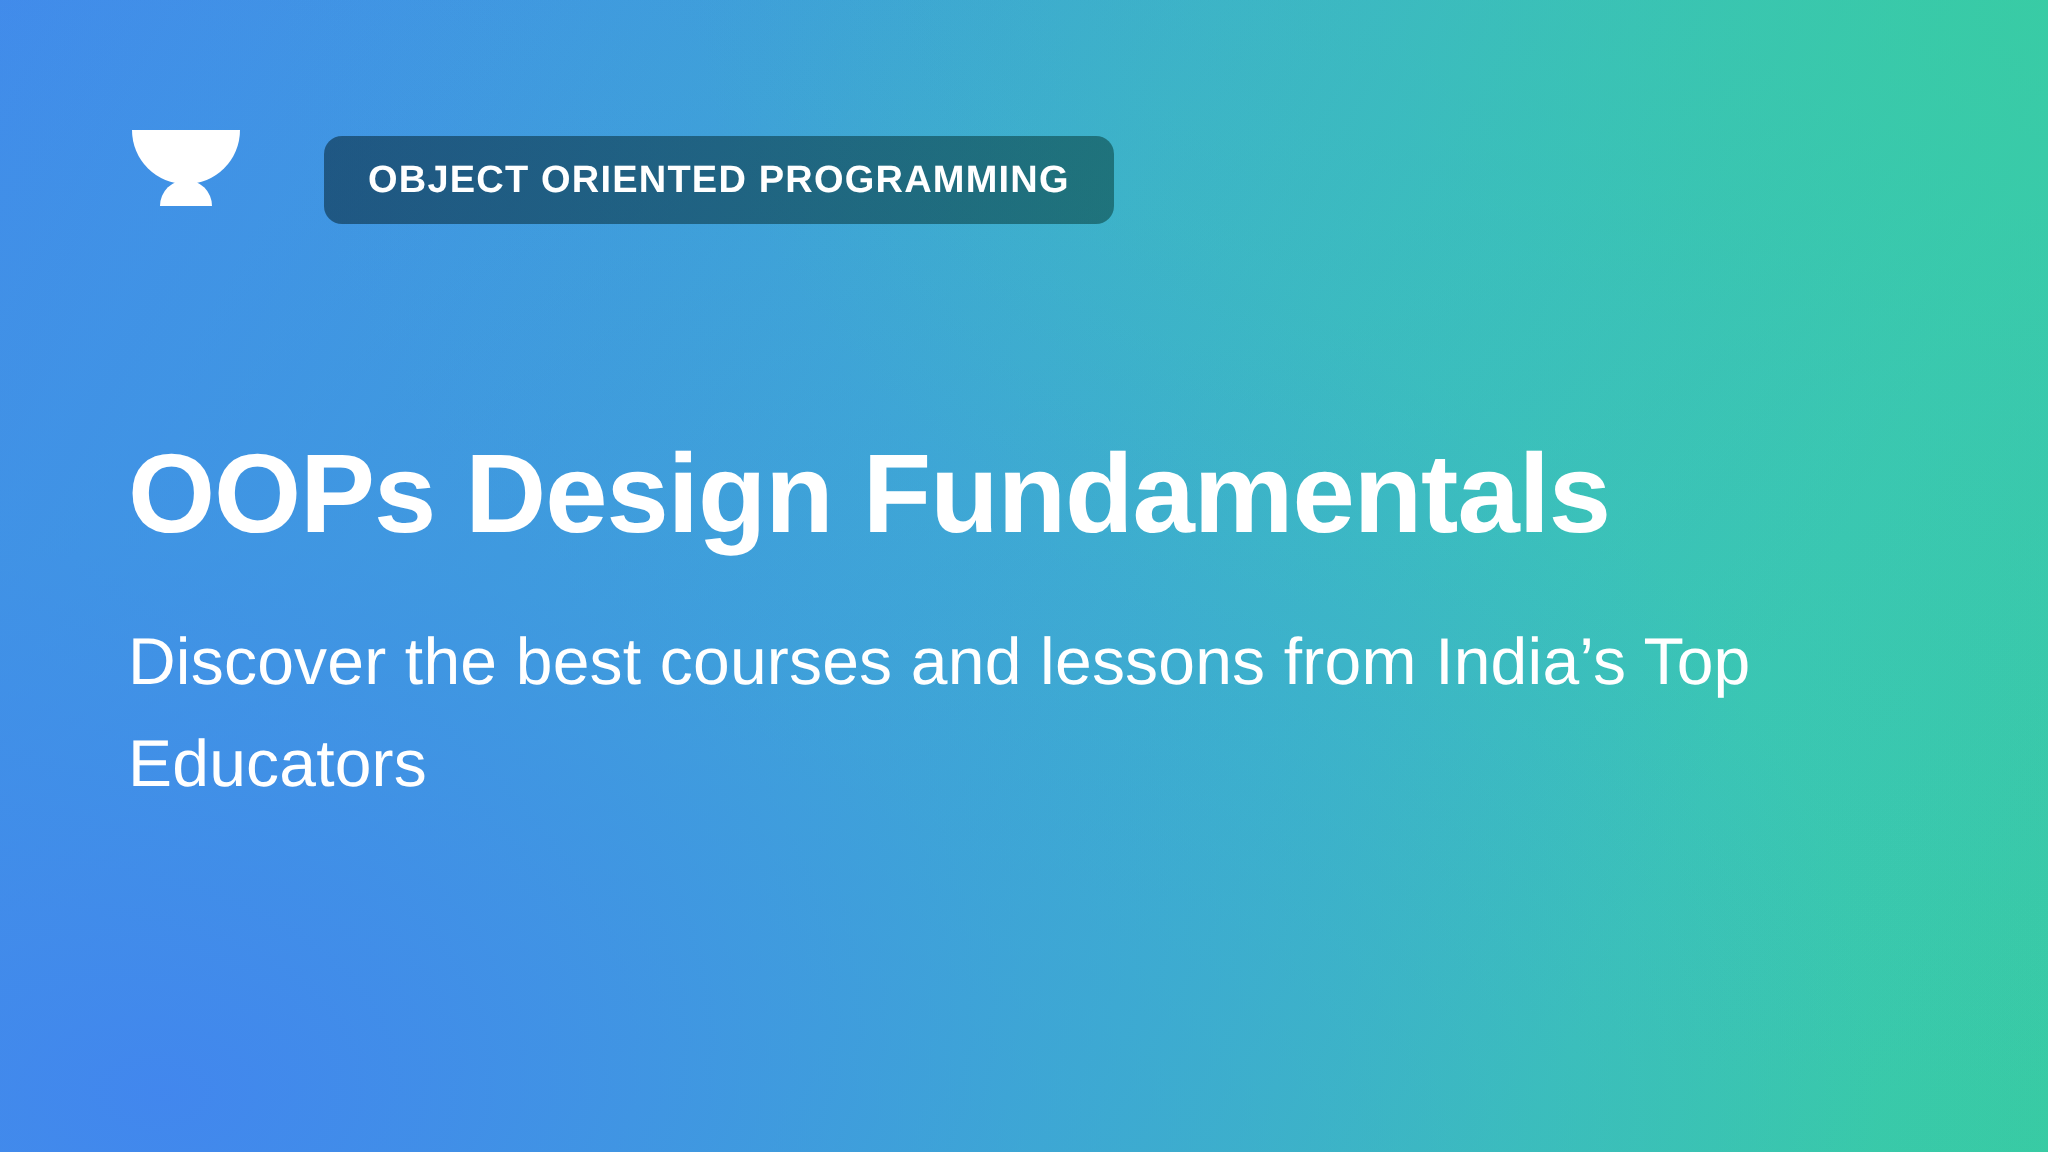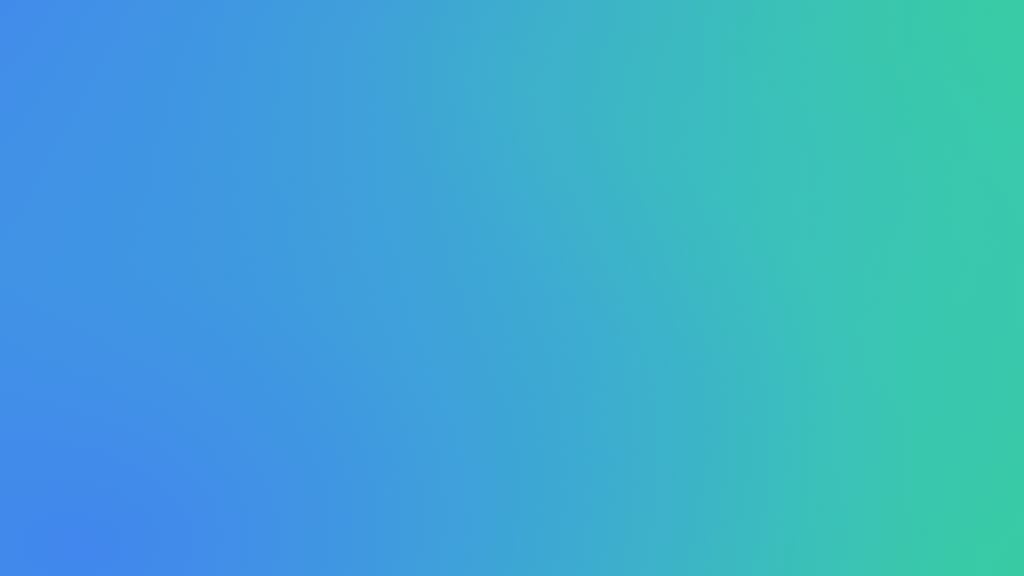--- a/index.html
+++ b/index.html
@@ -126,16 +126,32 @@
     letter-spacing: 0.1px;
     max-width: 900px;
   }
 </style>
 </head>
 <body>
 
 <div class="banner">
   <div class="content">
 
+    <div class="header-row">
 
+      <svg class="logo" viewBox="0 0 58 56" aria-hidden="true">
+        <path d="M2 3 H56 A27 27 0 0 1 2 3 Z" fill="#ffffff"></path>
+        <path d="M16 41 H42 A13 13 0 0 0 16 41 Z" fill="#ffffff"></path>
+      </svg>
+
+      <div class="badge">
+        <span class="badge-label">OBJECT ORIENTED PROGRAMMING</span>
+      </div>
+
+    </div>
+
+    <div class="headline-block">
+      <h1 class="title">OOPs Design Fundamentals</h1>
+      <p class="subtitle">Discover the best courses and lessons from India’s Top Educators</p>
+    </div>
 
   </div>
 </div>
 
 </body></html>

